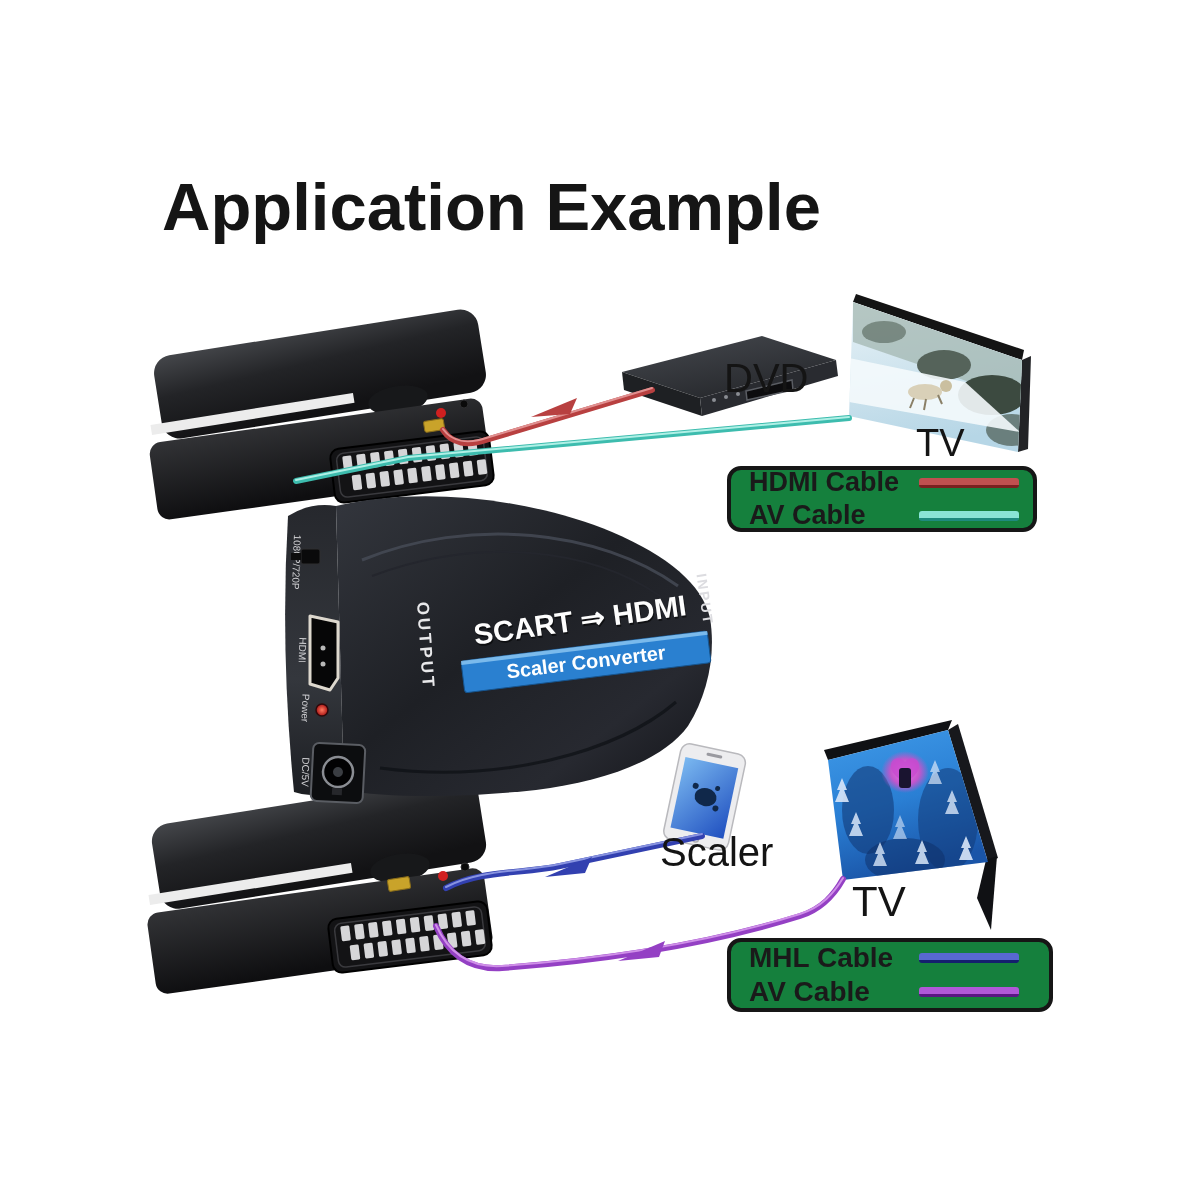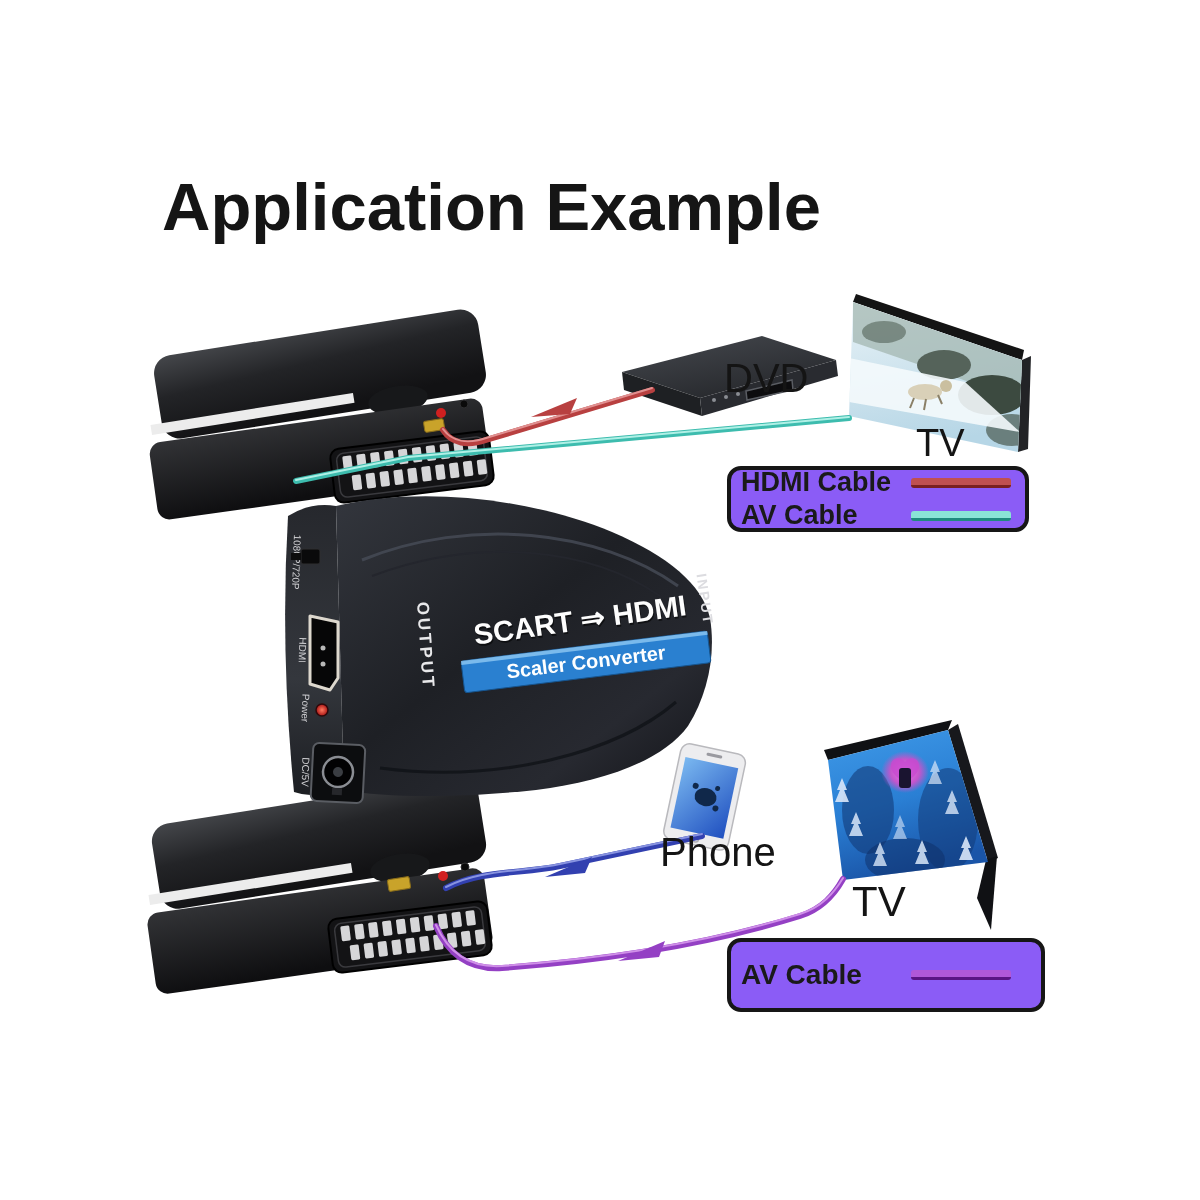--- a/index.html
+++ b/index.html
@@ -5,22 +5,22 @@
   html,body{margin:0;padding:0;background:#fff;}
   .canvas{position:relative;width:1200px;height:1200px;background:#fff;overflow:hidden;
           font-family:"Liberation Sans",sans-serif;}
   .page-title{position:absolute;left:162px;top:168px;font-size:67px;font-weight:bold;
               color:#151515;letter-spacing:0px;}
   .dev-label{position:absolute;font-weight:normal;color:#141414;}
   #lbl-dvd{left:724px;top:356px;font-size:40px;}
   #lbl-tv-top{left:916px;top:422px;font-size:38px;}
   #lbl-phone{left:660px;top:830px;font-size:40px;}
   #lbl-tv-bottom{left:852px;top:878px;font-size:42px;}
-  .legend{position:absolute;background:#8b5cf6;border:4px solid #161616;border-radius:14px;
-          padding:4px 12px 4px 10px;display:flex;flex-direction:column;justify-content:center;gap:2px;}
+  .legend{position:absolute;background:#15803d;border:4px solid #161616;border-radius:14px;
+          padding:4px 12px 4px 18px;display:flex;flex-direction:column;justify-content:center;gap:2px;}
   #legend-top{left:727px;top:466px;width:272px;height:50px;}
   #legend-bottom{left:727px;top:938px;width:288px;height:58px;}
   .legend-row{display:flex;align-items:center;}
   .legend-label{font-weight:bold;color:#1a1a1a;flex:0 0 170px;white-space:nowrap;}
   #legend-top .legend-label{font-size:27px;}
   #legend-bottom .legend-label{font-size:28px;}
   .legend-line{height:7px;width:100px;border-radius:3px;border-bottom:3px solid transparent;}
   svg text{font-family:"Liberation Sans",sans-serif;}
 </style>
 </head>
@@ -279,34 +279,38 @@
         <circle cx="338" cy="772" r="15" fill="#020203" stroke="#8a8d93" stroke-width="2.5"></circle>
         <circle cx="338" cy="772" r="5" fill="#3a3d42"></circle>
         <rect x="333" y="788" width="10" height="7" fill="#26272b"></rect>
       </g>
       <text x="302" y="772" transform="rotate(92 302 772)" text-anchor="middle" font-size="10" fill="#cfcfd2">DC/5V</text>
     </g>
   </svg>
 
   <div class="dev-label" id="lbl-dvd">DVD</div>
   <div class="dev-label" id="lbl-tv-top">TV</div>
-  <div class="dev-label" id="lbl-phone">Phone</div>
+  <div class="dev-label" id="lbl-phone">Scaler</div>
   <div class="dev-label" id="lbl-tv-bottom">TV</div>
 
   <div class="legend" id="legend-top">
     <div class="legend-row">
       <span class="legend-label">HDMI Cable</span>
       <span class="legend-line" style="background: rgb(192, 80, 80); border-bottom-color: rgb(122, 32, 32);"></span>
     </div>
     <div class="legend-row">
       <span class="legend-label">AV Cable</span>
       <span class="legend-line" style="background: rgb(138, 228, 214); border-bottom-color: rgb(31, 138, 126);"></span>
     </div>
   </div>
 
   <div class="legend" id="legend-bottom">
     <div class="legend-row">
+      <span class="legend-label">MHL Cable</span>
+      <span class="legend-line" style="background: rgb(88, 104, 208); border-bottom-color: rgb(20, 31, 110);"></span>
+    </div>
+    <div class="legend-row">
       <span class="legend-label">AV Cable</span>
       <span class="legend-line" style="background: rgb(176, 88, 216); border-bottom-color: rgb(90, 21, 132);"></span>
     </div>
   </div>
 
 </div>
 
 </body></html>

